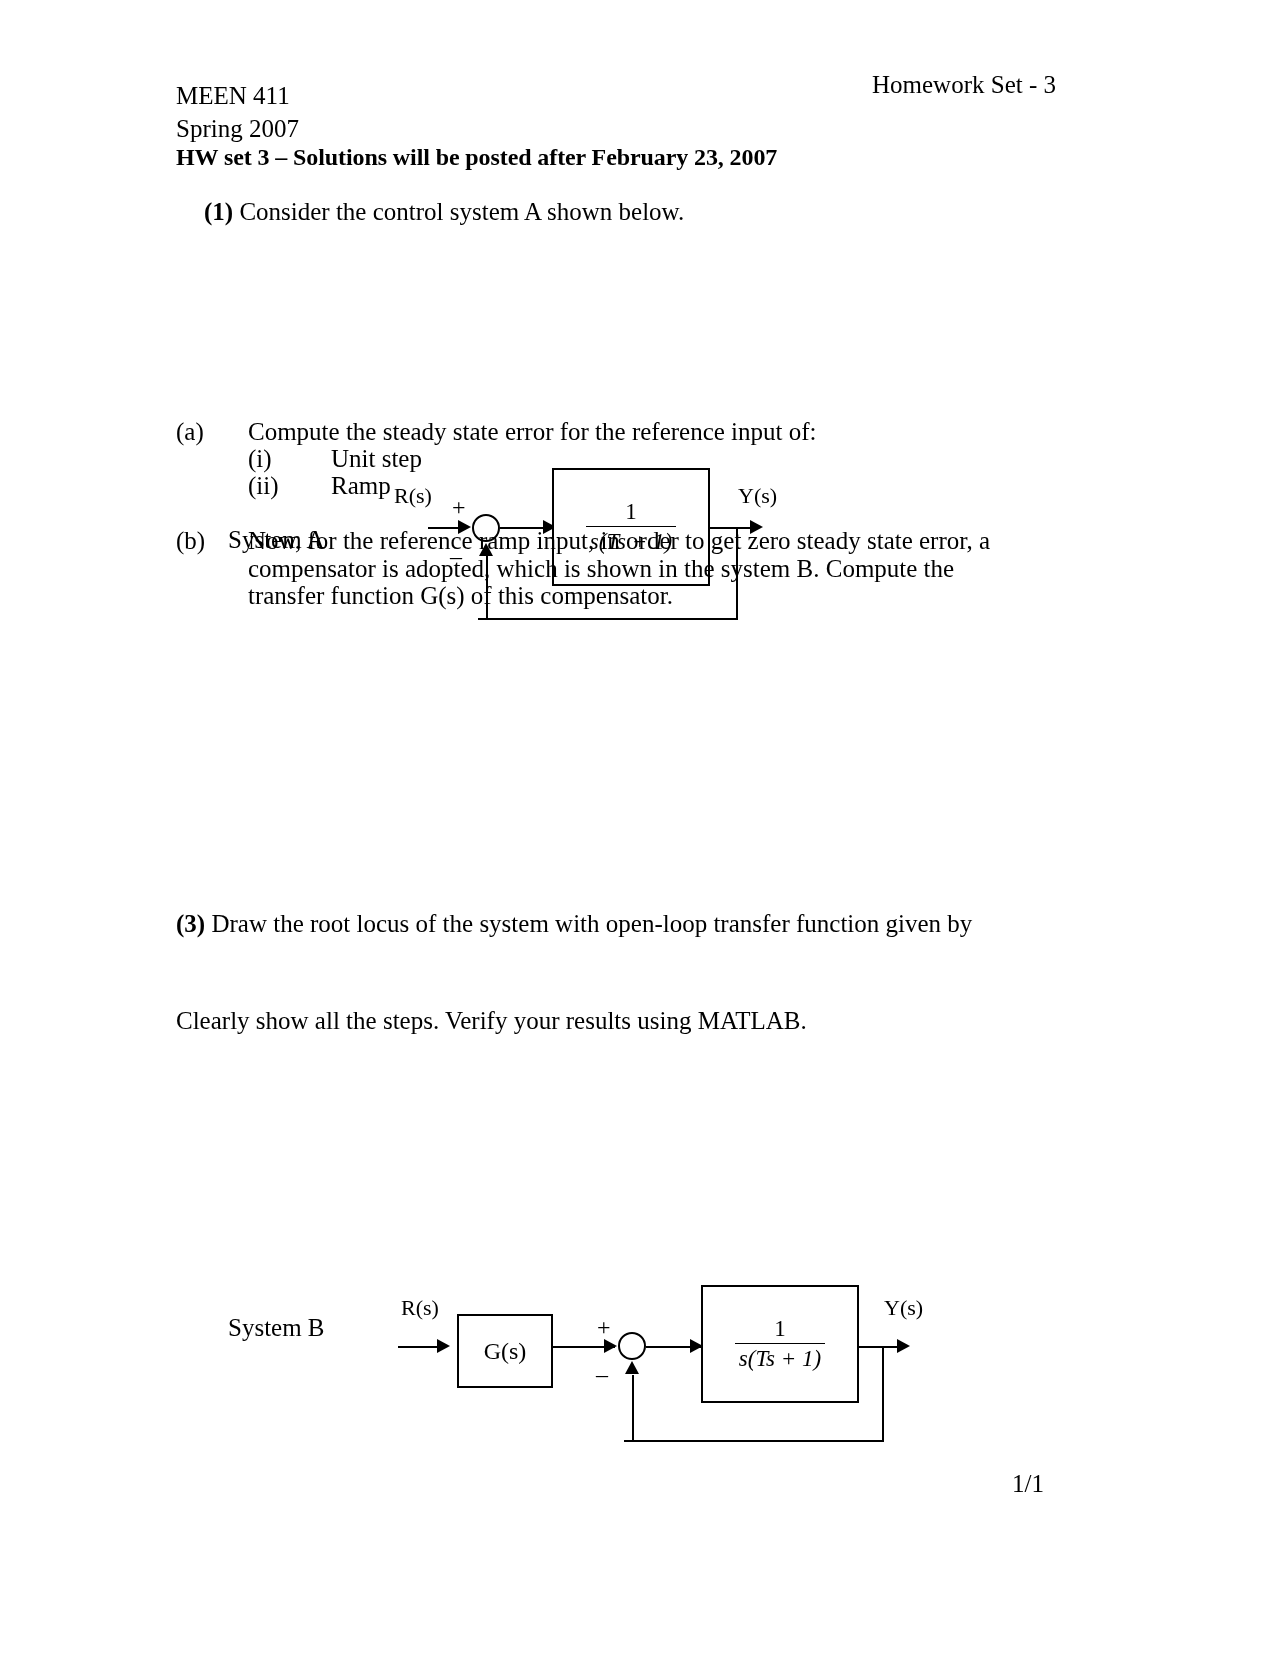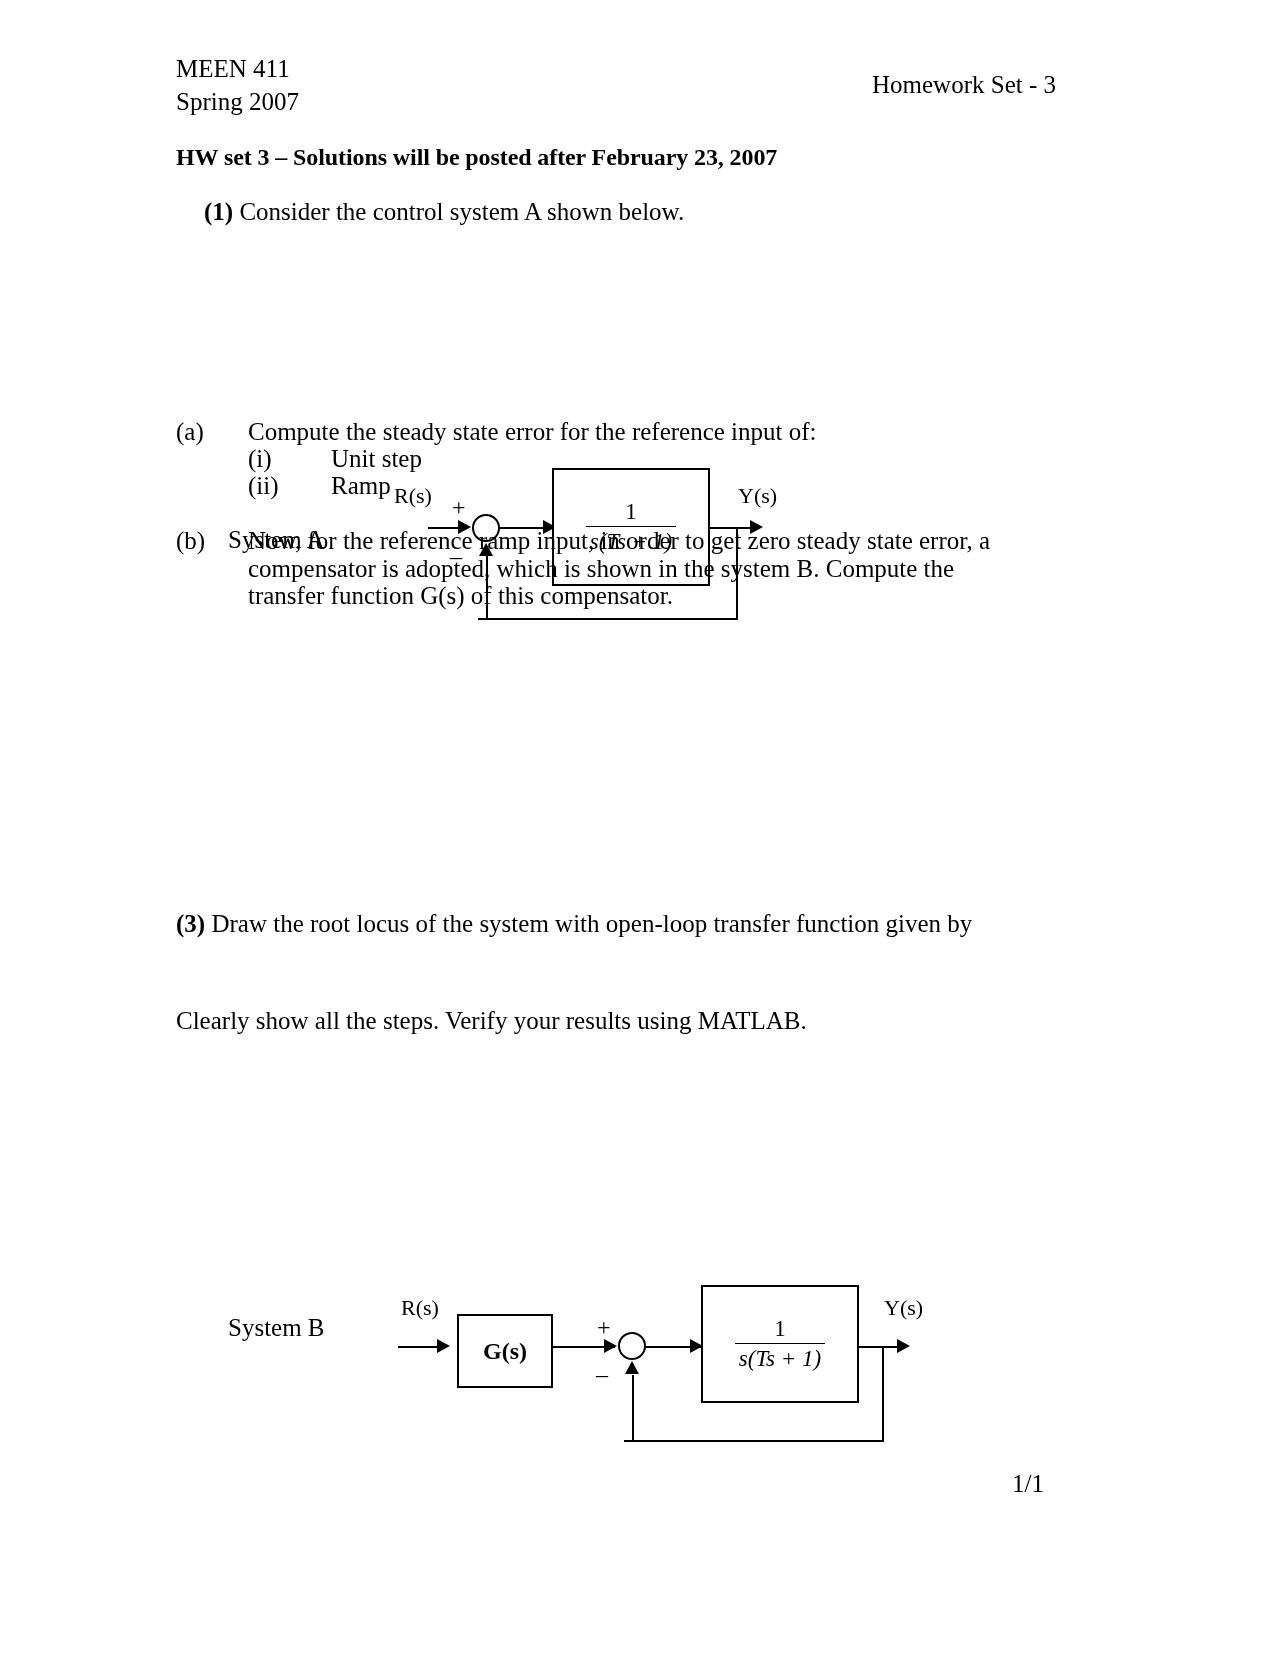--- a/index.html
+++ b/index.html
@@ -16,21 +16,21 @@
     color: #000000;
     overflow: hidden;
   }
   .bold { font-weight: bold; }
   .ital { font-style: italic; }
 
   
   #header-left {
     position: absolute;
     left: 176px;
-    top: 52px;
+    top: 79px;
     font-size: 25px;
     line-height: 33px;
   }
   #header-right {
     position: absolute;
     right: 224px;
     top: 68px;
     font-size: 25px;
     line-height: 33px;
   }
@@ -279,21 +279,21 @@
   <div class="diagram" id="diagram-b" style="left:0px; top:640px; width:1280px; height:190px;">
 
     <div class="sysname" style="left:228px; top:674px;">System B</div>
 
     <div class="sig" style="left:401px; top:655px;">R(s)</div>
     <div class="sig" style="left:884px; top:655px;">Y(s)</div>
 
     <div class="line-h" style="left:398px; top:706px; width:44px;"></div>
     <div class="arrow-r" style="left:437px; top:699px;"></div>
 
-    <div class="box" style="left:457px; top:674px; width:96px; height:74px;font-weight:bold;">
+    <div class="box" style="left:457px; top:674px; width:96px; height:74px;">
       <div class="inner">
         <span class="gs-label">G(s)</span>
       </div>
     </div>
 
     <div class="line-h" style="left:553px; top:706px; width:62px;"></div>
     <div class="arrow-r" style="left:604px; top:699px;"></div>
 
     <div class="plus-lbl" style="left:597px; top:674px;">+</div>
     <div class="minus-lbl" style="left:596px; top:721px;">–</div>

